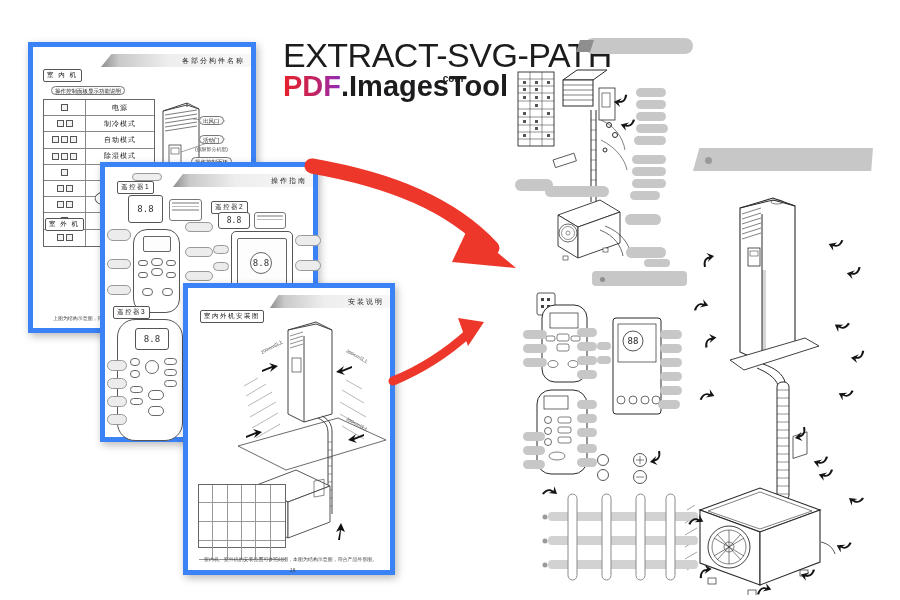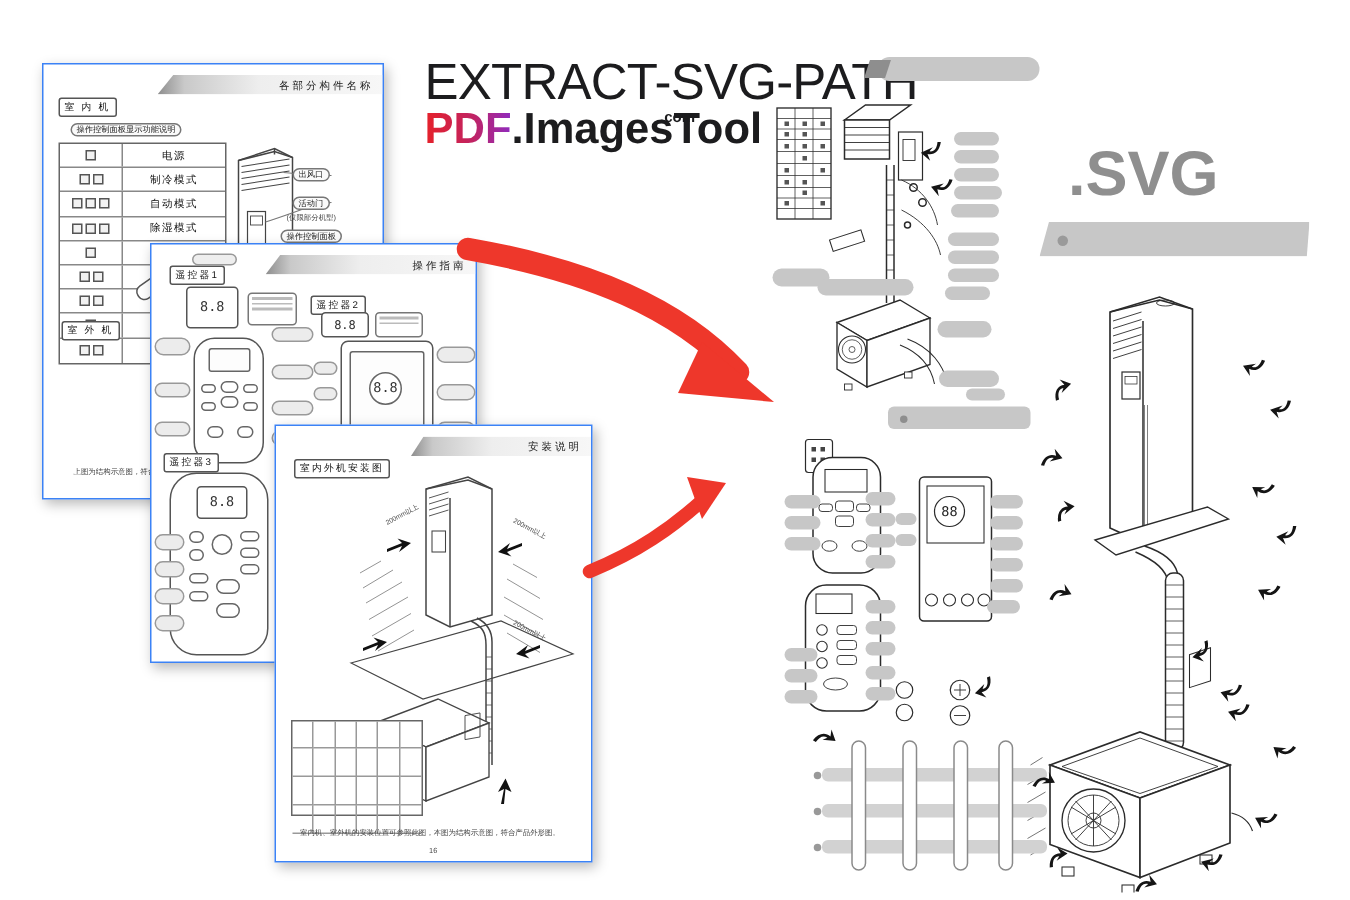--- a/index.html
+++ b/index.html
@@ -1,21 +1,21 @@
 <!DOCTYPE html>
 <html><head>
 <meta charset="utf-8">
 <style>
   html,body{margin:0;padding:0;background:#fff;}
   #stage{position:relative;width:900px;height:600px;background:#fff;overflow:hidden;
          font-family:"Liberation Sans","DejaVu Sans",sans-serif;color:#222;}
   #stage *{box-sizing:border-box;}
   .abs{position:absolute;}
   
-  .page{position:absolute;background:#fff;border:1px solid #3b82f6;
+  .page{position:absolute;background:#fff;border:5px solid #3b82f6;
         box-shadow:2px 3px 8px rgba(0,0,0,.28);}
   .hdr{position:absolute;right:0;height:13px;display:flex;align-items:center;justify-content:flex-end;
        padding-right:6px;font-size:7px;letter-spacing:2px;color:#222;
        background:linear-gradient(90deg,#8d8d8d 0%,#c9c9c9 12%,#eeeeee 45%,#f7f7f7 100%);
        clip-path:polygon(7% 0,100% 0,100% 100%,0 100%);}
   .boxlabel{position:absolute;border:1px solid #555;background:#fff;border-radius:2px;
        font-size:6.5px;letter-spacing:1.5px;padding:1px 3px;color:#111;white-space:nowrap;}
   .pill{position:absolute;border:1px solid #777;background:#fafafa;border-radius:8px;
        font-size:5.5px;padding:0 3px;color:#222;white-space:nowrap;line-height:8px;height:9px;}
   .tiny{font-size:9px;transform:scale(.55);transform-origin:0 0;white-space:nowrap;color:#444;}
@@ -726,18 +726,17 @@
         <svg width="16" height="16" viewBox="0 0 18 18">
           <path d="M2,15 C3,8 7,5 12,6 L10,1 17,7 8,11 10.5,8 C7,7.5 5,10 4.5,15 Z" fill="#151515"></path>
         </svg>
       </div>
     </div>
   <div class="graycap" style="left:585px;top:38px;width:108px;height:16px;"></div>
   <div class="abs" style="left:578px;top:40px;width:14px;height:12px;background:#8e8e8e;transform:skewX(-18deg);"></div>
   <div class="graycap" style="left:592px;top:271px;width:95px;height:15px;border-radius:4px;"></div>
   <div class="abs" style="left:600px;top:277px;width:5px;height:5px;border-radius:50%;background:#8e8e8e;"></div>
 
-  <div class="bigbadge" style="left:712px;top:92px;font-size:42px;">.SVG</div>
   <div id="svgbar">
       <span class="dot"></span>
     </div>
 
 </div>
 
 </body></html>

